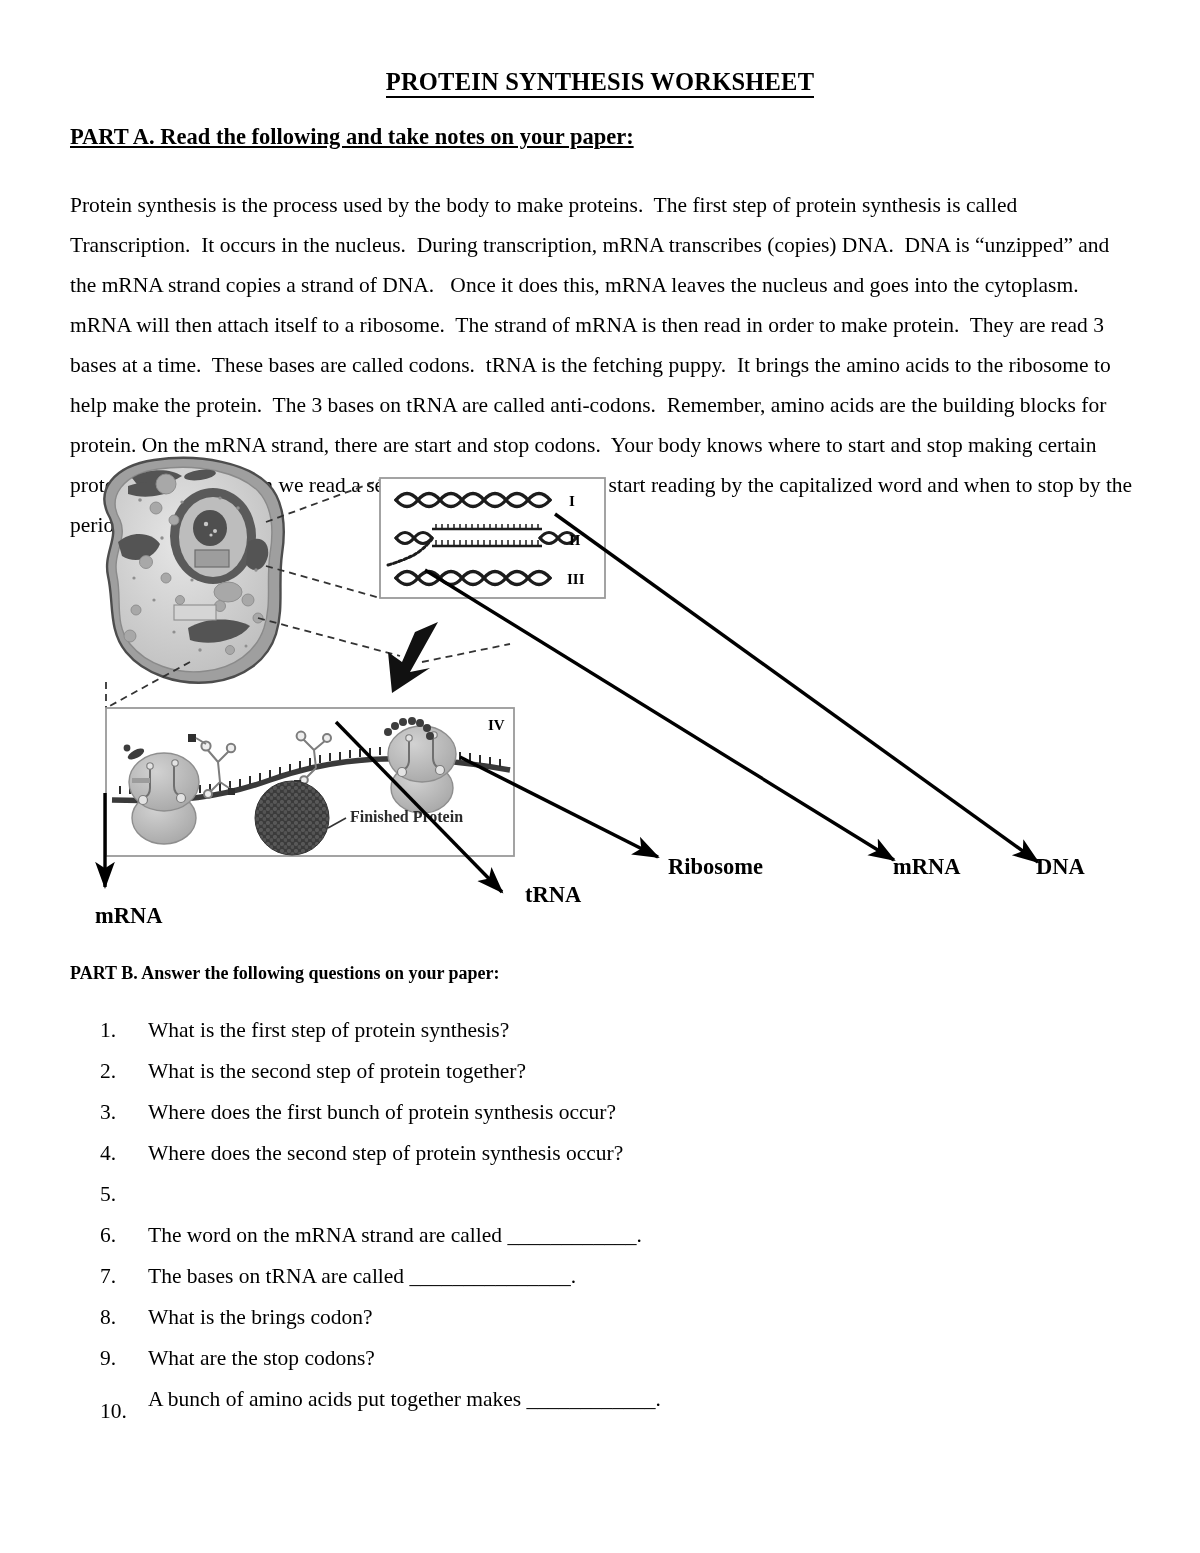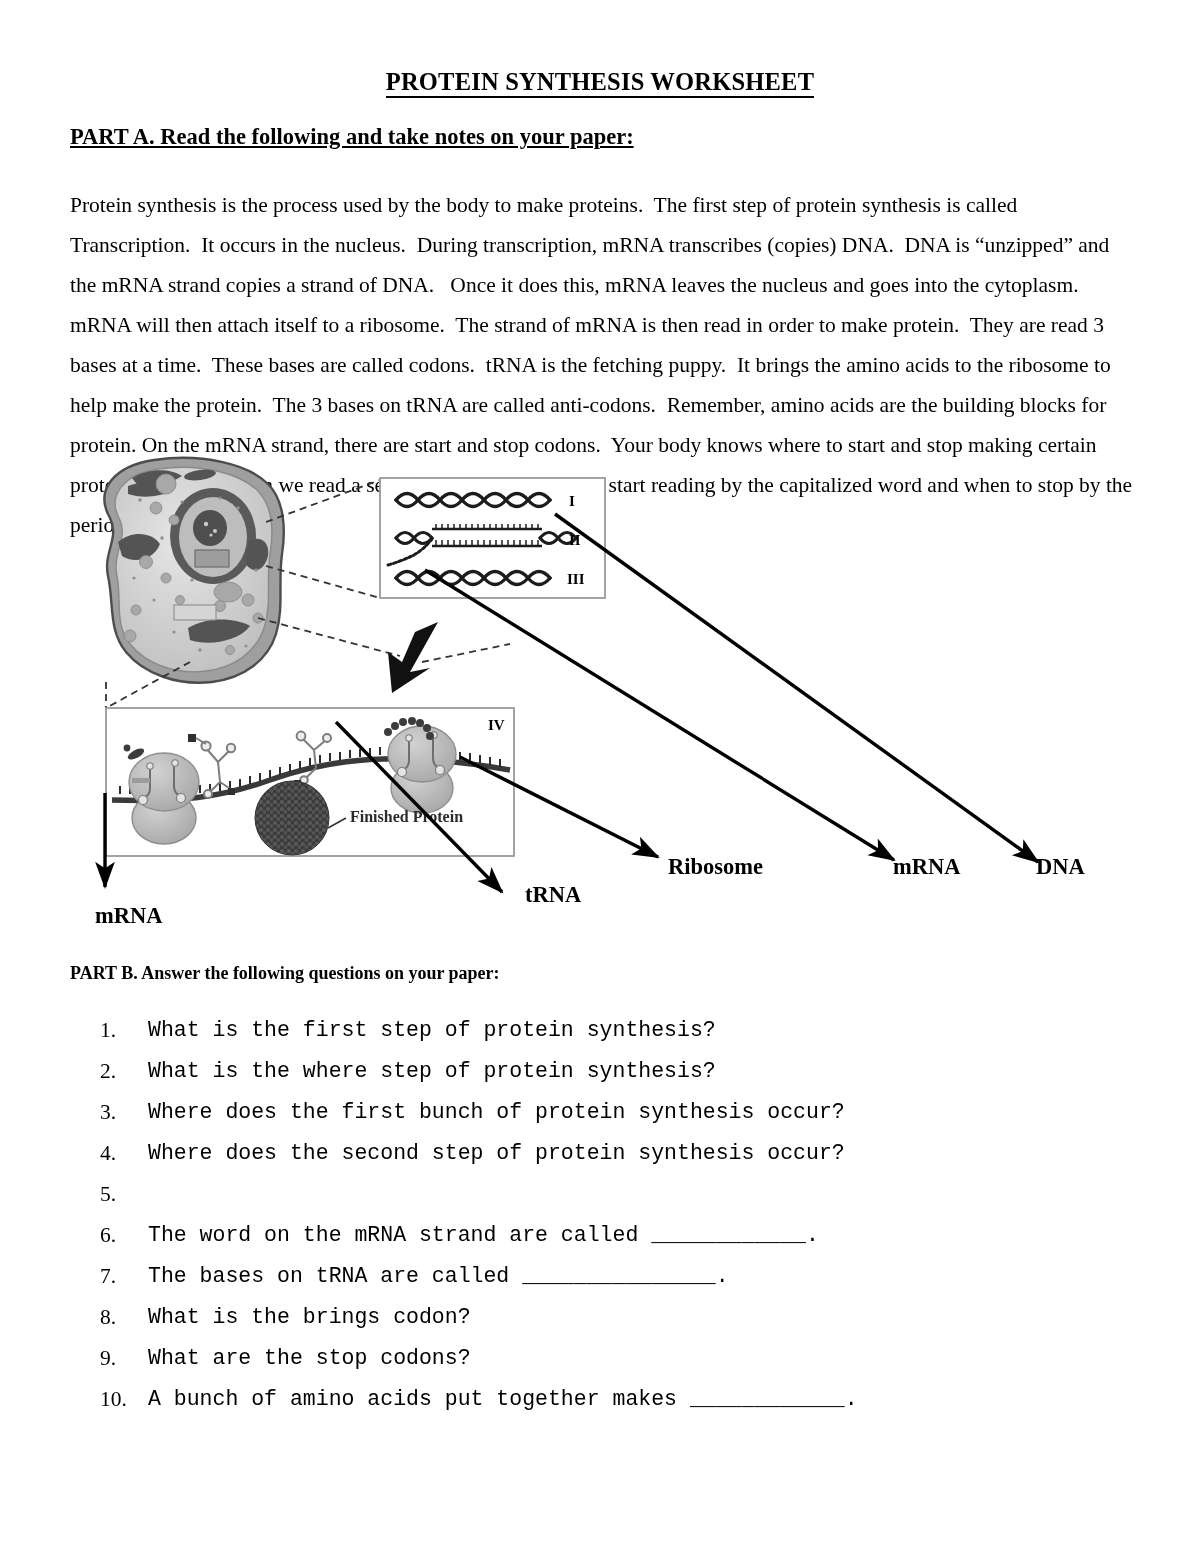--- a/index.html
+++ b/index.html
@@ -92,22 +92,22 @@
     height: 41px;
     padding-left: 48px;
   }
   .q-num {
     position: absolute;
     left: 0;
     top: 0;
     width: 40px;
     text-align: left;
   }
-  .q-num.wide { width: 44px; }
-  .q-text { display: block; font-family: Liberation Mono, monospace; }
+  .q-num.wide { width: 44px; margin-top: 12px; }
+  .q-text { display: block; }
 </style>
 </head>
 <body>
 
 <div class="page">
 
   <div class="doc-title"><span>PROTEIN SYNTHESIS WORKSHEET</span></div>
 
   <div class="part-a-heading">PART A. Read the following and take notes on your paper:</div>
   <div class="body-para">Protein synthesis is the process used by the body to make proteins.  The first step of protein synthesis is called Transcription.  It occurs in the nucleus.  During transcription, mRNA transcribes (copies) DNA.  DNA is “unzipped” and the mRNA strand copies a strand of DNA.   Once it does this, mRNA leaves the nucleus and goes into the cytoplasm.  mRNA will then attach itself to a ribosome.  The strand of mRNA is then read in order to make protein.  They are read 3 bases at a time.  These bases are called codons.  tRNA is the fetching puppy.  It brings the amino acids to the ribosome to help make the protein.  The 3 bases on tRNA are called anti-codons.  Remember, amino acids are the building blocks for protein. On the mRNA strand, there are start and stop codons.  Your body knows where to start and stop making certain proteins. Just like when we read a sentence, we know when to start reading by the capitalized word and when to stop by the period.</div>
@@ -413,21 +413,21 @@
 
   <div class="part-b-heading">PART B.  Answer the following questions on your paper:</div>
 
   <div class="questions">
     <div class="q-item">
       <span class="q-num">1.</span>
       <span class="q-text">What is the first step of protein synthesis?</span>
     </div>
     <div class="q-item">
       <span class="q-num">2.</span>
-      <span class="q-text">What is the where step of protein synthesis?</span>
+      <span class="q-text">What is the second step of protein together?</span>
     </div>
     <div class="q-item">
       <span class="q-num">3.</span>
       <span class="q-text">Where does the first bunch of protein synthesis occur?</span>
     </div>
     <div class="q-item">
       <span class="q-num">4.</span>
       <span class="q-text">Where does the second step of protein synthesis occur?</span>
     </div>
     <div class="q-item">

